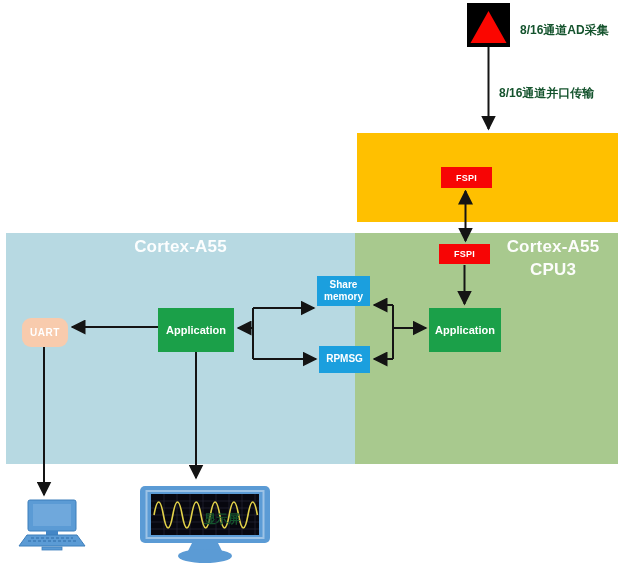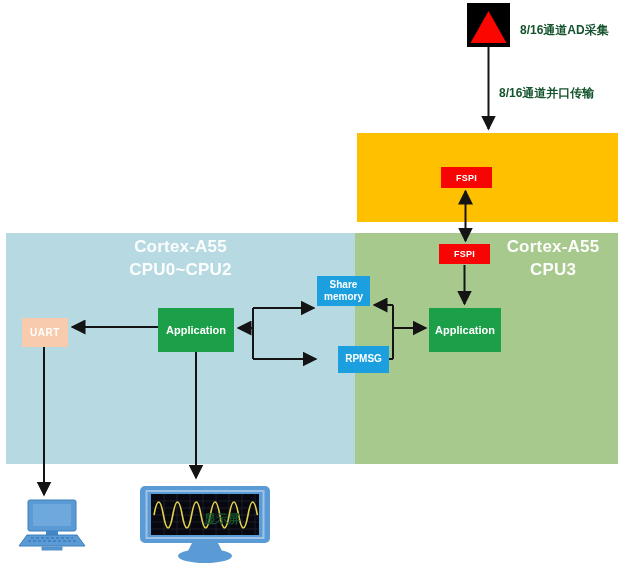--- a/index.html
+++ b/index.html
@@ -18,28 +18,28 @@
   .title-cluster{left:6px;top:236px;width:349px;}
   .title-cpu3{left:443px;top:236px;width:220px;}
   .title-fpga{left:357px;top:146px;width:240px;text-align:right;font-size:16px;}
 
   
   .box{position:absolute;z-index:3;display:flex;align-items:center;justify-content:center;
     color:#ffffff;font-weight:bold;text-align:center;box-sizing:border-box;}
   .box-red{background:#F70505;font-size:9px;letter-spacing:.3px;}
   .box-green{background:#1BA049;font-size:11px;}
   .box-blue{background:#1B9FDE;font-size:10px;line-height:1.25;}
-  .box-peach{background:#F8CBAD;font-size:10px;letter-spacing:.5px;}
+  .box-peach{background:#F8CBAD;font-size:10px;letter-spacing:.5px;border-radius:9px;}
 
   .fspi-fpga{left:441px;top:167px;width:51px;height:21px;}
   .fspi-cpu3{left:439px;top:244px;width:51px;height:20px;}
   .app-left{left:158px;top:308px;width:76px;height:44px;}
   .app-right{left:429px;top:308px;width:72px;height:44px;}
   .share-memory{left:317px;top:276px;width:53px;height:30px;}
-  .rpmsg{left:338px;top:346px;width:51px;height:27px;}
+  .rpmsg{left:319px;top:346px;width:51px;height:27px;}
   .uart{left:22px;top:318px;width:46px;height:29px;}
 
   
   .anno{position:absolute;z-index:3;color:#14532d;font-weight:600;font-size:12px;white-space:nowrap;}
   .anno-ad{left:520px;top:22px;}
   .anno-transfer{left:499px;top:85px;}
   .anno-display{left:204px;top:467px;margin-top:44px;}
 
   .arrow-layer{position:absolute;left:0;top:0;z-index:2;}
 </style>
@@ -123,21 +123,20 @@
         <line x1="151" y1="529" x2="259" y2="529"></line>
       </g>
       <path d="M154,515 q4.7,-26 9.4,0 t9.4,0 t9.4,0 t9.4,0 t9.4,0 t9.4,0 t9.4,0 t9.4,0 t9.4,0 t9.4,0 t9.4,0" fill="none" stroke="#E3D24A" stroke-width="1.6"></path>
       <polygon points="192,543 218,543 223,553 187,553" fill="#5B9BD5"></polygon>
       <ellipse cx="205" cy="556" rx="27" ry="7" fill="#5B9BD5"></ellipse>
     </g>
   </svg>
 
   <div class="region-title title-cluster">
     <div>Cortex-A55</div>
-    <div>CPU0~CPU2</div>
   </div>
   <div class="region-title title-cpu3">
     <div>Cortex-A55</div>
     <div>CPU3</div>
   </div>
 
   <div class="box box-red fspi-fpga">FSPI</div>
   <div class="box box-red fspi-cpu3">FSPI</div>
   <div class="box box-green app-left">Application</div>
   <div class="box box-green app-right">Application</div>

